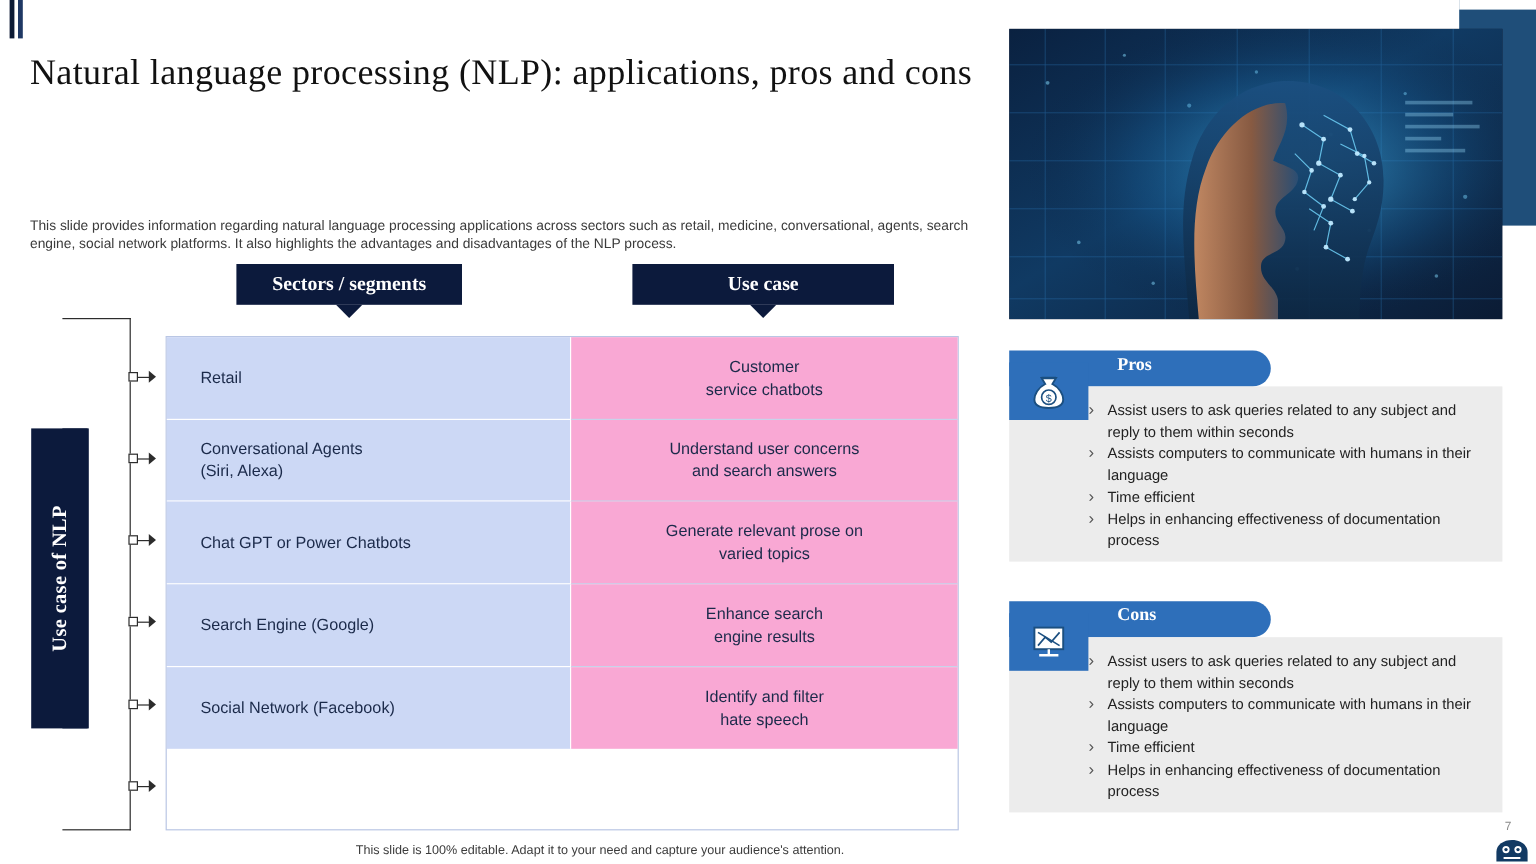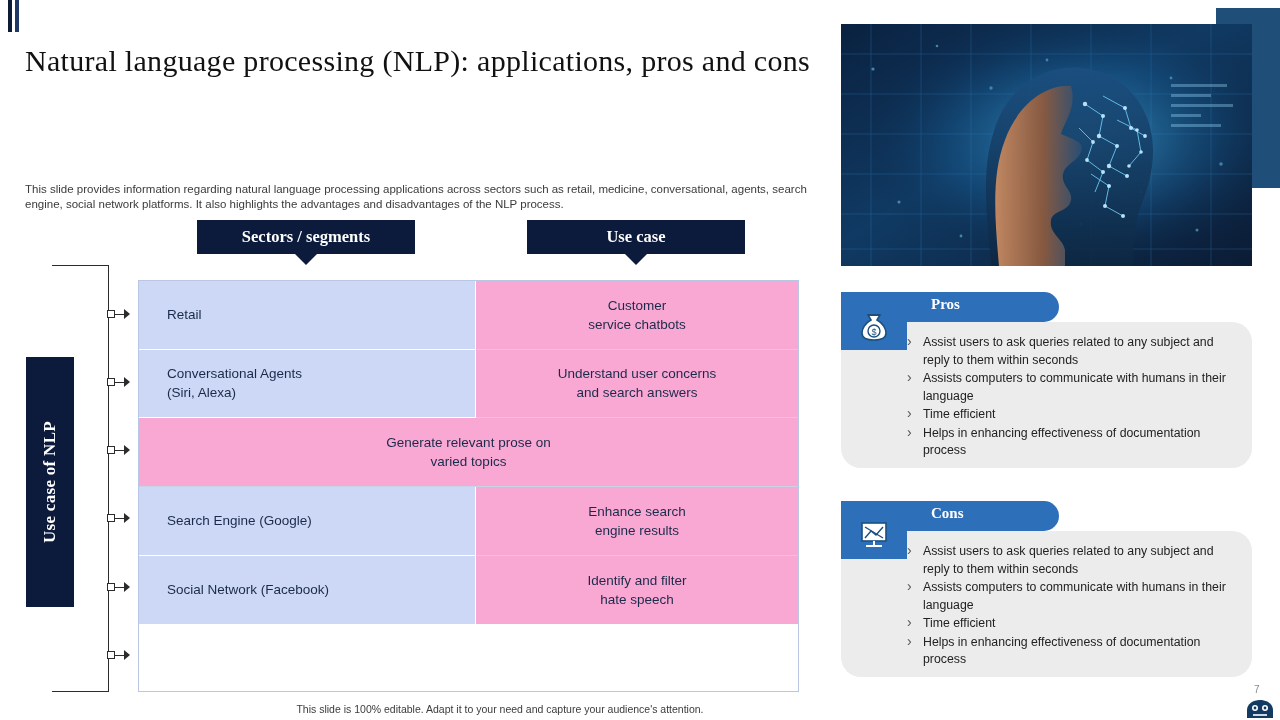--- a/index.html
+++ b/index.html
@@ -44,21 +44,21 @@
   .hdr {
     position: absolute; height: 34px; background: #0c1a3c; color: #ffffff;
     font-family: "Liberation Serif", serif; font-weight: bold; font-size: 16.5px;
     display: flex; align-items: center; justify-content: center;
   }
   .hdr .notch {
     position: absolute; bottom: -11px; left: 50%; transform: translateX(-50%);
     width: 0; height: 0; border-left: 11px solid transparent;
     border-right: 11px solid transparent; border-top: 11px solid #0c1a3c;
   }
-  #hdr-sectors { left: 197px; top: 220px; width: 218px; justify-content: center; }
+  #hdr-sectors { left: 197px; top: 220px; width: 188px; justify-content: center; }
   #hdr-usecase { left: 527px; top: 220px; width: 218px; }
 
   
   .vbox {
     position: absolute; left: 26px; top: 357px; width: 47px; height: 250px;
     background: #0c1a3c;
   }
   .vbox span {
     position: absolute; left: 0; top: 0; width: 250px; height: 47px;
     transform-origin: 0 0; transform: rotate(-90deg) translate(-250px, 0);
@@ -122,21 +122,20 @@
     position: absolute; left: 0; top: 0; width: 218px; height: 30px;
     background: #2e6fba; border-top-right-radius: 16px; border-bottom-right-radius: 16px;
   }
   .panel .tab-label {
     position: absolute; left: 90px; top: 4px; font-family: "Liberation Serif", serif;
     font-weight: bold; font-size: 15px; color: #ffffff;
   }
   .panel .body {
     position: absolute; left: 0; top: 30px; width: 411px; background: #ececec;
     padding: 12px 14px 12px 62px;
-    border-radius: 20px;
   }
   .panel .iconbox {
     position: absolute; left: 0; top: 10px; width: 66px; height: 48px;
     background: #2e6fba; display: flex; align-items: center; justify-content: center;
     z-index: 3;
   }
   ul.bullets { list-style: none; margin: 0; padding: 0; }
   ul.bullets li {
     position: relative; padding-left: 20px; font-size: 12.3px; line-height: 17.5px;
     color: #222; margin-bottom: 1px;
@@ -224,20 +223,21 @@
 <div class="table">
   <div class="row">
     <div class="cell-l">Retail</div>
     <div class="cell-r">Customer<br>service chatbots</div>
   </div>
   <div class="row">
     <div class="cell-l">Conversational Agents<br>(Siri, Alexa)</div>
     <div class="cell-r">Understand user concerns<br>and search answers</div>
   </div>
   <div class="row">
+    <div class="cell-l">Chat GPT or Power Chatbots</div>
     <div class="cell-r">Generate relevant prose on<br>varied topics</div>
   </div>
   <div class="row">
     <div class="cell-l">Search Engine (Google)</div>
     <div class="cell-r">Enhance search<br>engine results</div>
   </div>
   <div class="row">
     <div class="cell-l">Social Network (Facebook)</div>
     <div class="cell-r">Identify and filter<br>hate speech</div>
   </div>

